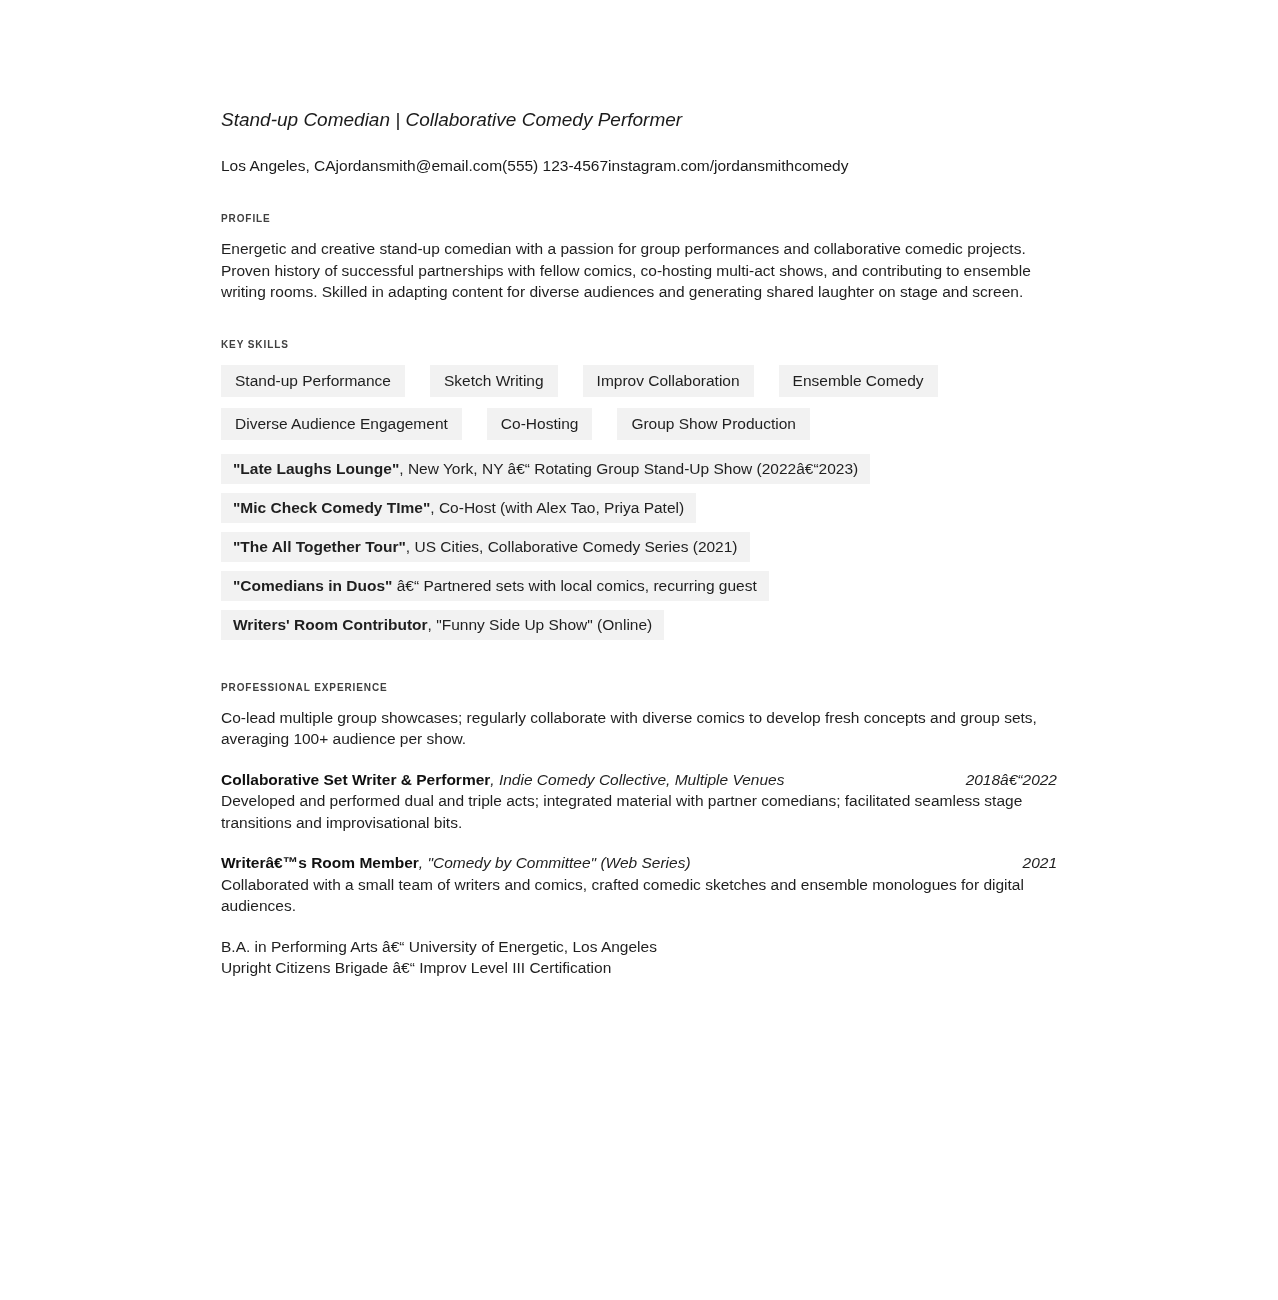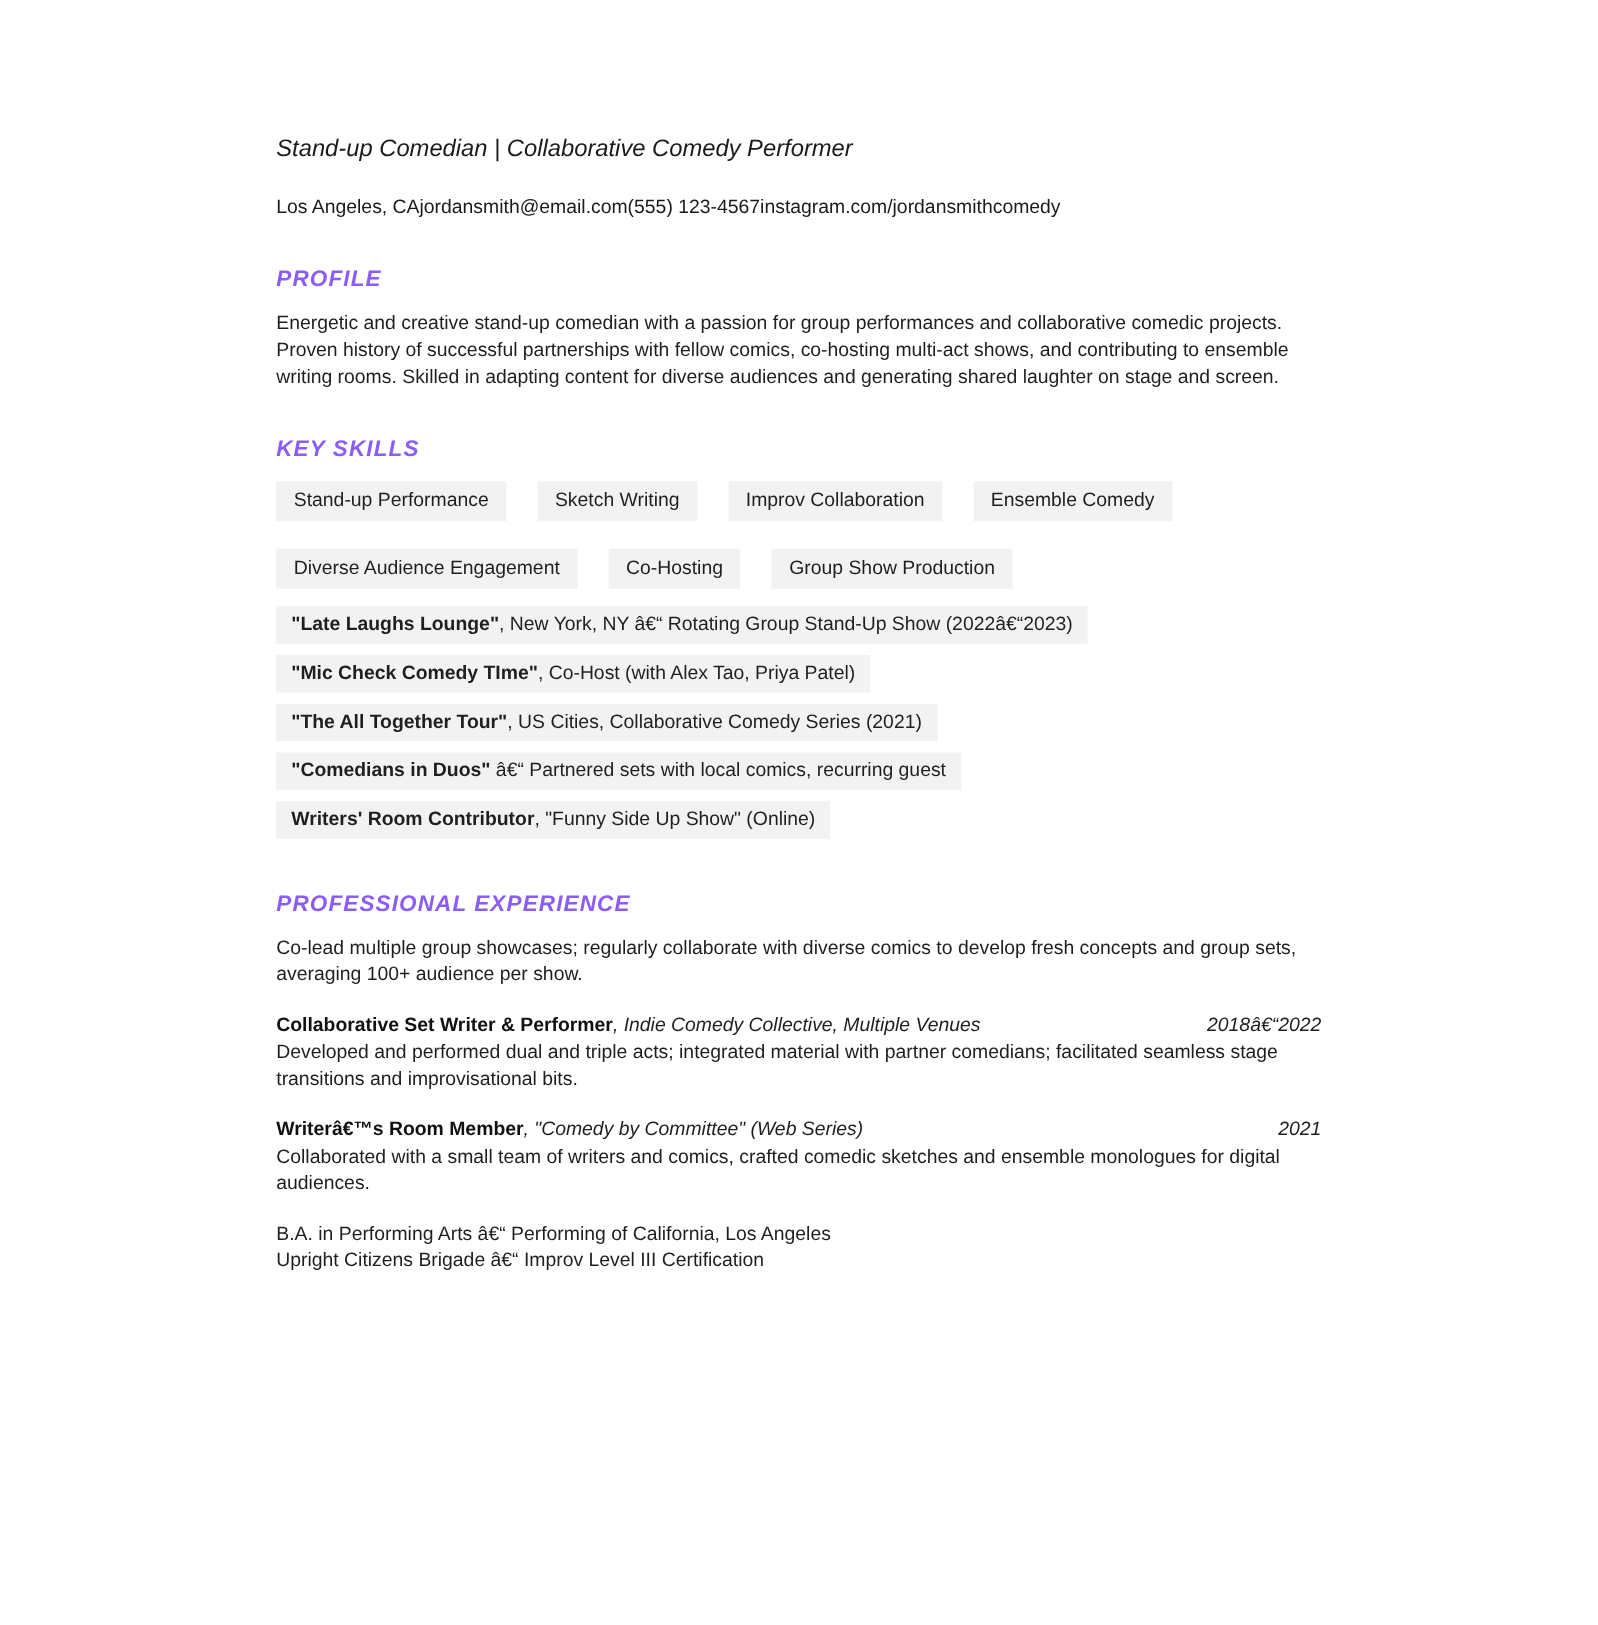--- a/index.html
+++ b/index.html
@@ -40,46 +40,45 @@
   }
   .contact-row {
     display: flex;
     font-size: 15.5px;
     color: #1b1b1b;
     margin-top: 26px;
   }
 
   
   .section-heading {
-    font-size: 18px;
+    font-size: 10px;
     font-weight: 700;
     letter-spacing: 0.9px;
-    color: #8b5cf6;
-    font-style: italic;
+    color: #404040;
   }
   .sec-profile   { margin-top: 38px; }
   .sec-skills    { margin-top: 36px; }
   .sec-projects  { margin-top: 44px; }
   .sec-exp       { margin-top: 42px; }
   .sec-edu       { margin-top: 34px; }
 
   
   .profile-text {
     margin-top: 14px;
     font-size: 15.5px;
     line-height: 21.5px;
     color: #1f1f1f;
   }
 
   
   .pill-wrap {
     margin-top: 15px;
     display: flex;
     flex-wrap: wrap;
-    gap: 22px 25px;
+    gap: 11px 25px;
     max-width: 720px;
     align-items: flex-end;
   }
   .pill {
     background: #f2f2f2;
     padding: 7px 14px;
     font-size: 15.5px;
     color: #1f1f1f;
     white-space: nowrap;
   }
@@ -193,17 +192,17 @@
       <div class="exp-header">
         <span><span class="exp-title">Writerâ€™s Room Member</span><span class="exp-company">, "Comedy by Committee" (Web Series)</span></span>
         <span class="exp-date">2021</span>
       </div>
       <div class="exp-desc">Collaborated with a small team of writers and comics, crafted comedic sketches and ensemble monologues for digital audiences.</div>
     </div>
 
   </div>
 
   <div class="edu-lines">
-    <div>B.A. in Performing Arts â€“ Performing of California, Los Angeles</div>
+    <div>B.A. in Performing Arts â€“ University of Energetic, Los Angeles</div>
     <div>Upright Citizens Brigade â€“ Improv Level III Certification</div>
   </div>
 
 </div>
 
 </body></html>

